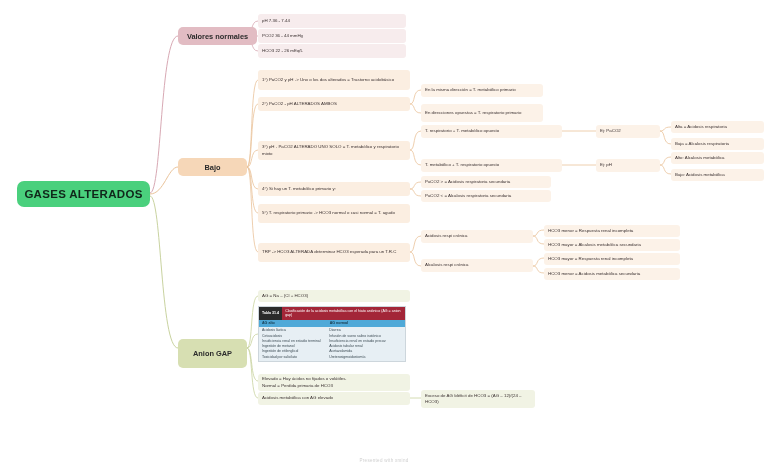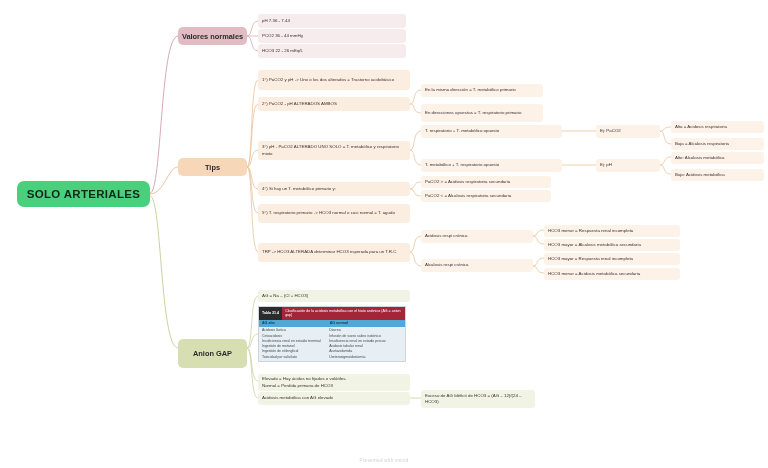--- a/index.html
+++ b/index.html
@@ -112,39 +112,39 @@
     <path d="M533 266 C 539 266 535 273 544 273" stroke="#eac39a" stroke-width=".8" fill="none"></path>
 
     <path d="M247 348 C 253 348 250 296 258 296" stroke="#c9d3a0" stroke-width=".8" fill="none"></path>
     <path d="M247 348 C 253 348 250 334 258 334" stroke="#c9d3a0" stroke-width=".8" fill="none"></path>
     <path d="M247 348 C 253 348 250 381 258 381" stroke="#c9d3a0" stroke-width=".8" fill="none"></path>
     <path d="M247 348 C 253 348 250 398 258 398" stroke="#c9d3a0" stroke-width=".8" fill="none"></path>
     <path d="M410 398 L 421 398" stroke="#c9d3a0" stroke-width=".8" fill="none"></path>
   </svg>
 
   <div class="node central" style="left:17px;top:181px;width:133px;height:26px;">
-    <span>SOLO ARTERIALES</span>
-  </div>
-
-  <div class="node branch pink" style="left:178px;top:27px;width:69px;height:18px;">
+    <span>GASES ALTERADOS</span>
+  </div>
+
+  <div class="node branch pink" style="left:178px;top:27px;width:79px;height:18px;">
     <span>Valores normales</span>
   </div>
 
   <div class="node leaf pink" style="left:258px;top:14px;width:148px;height:14px;">
     <span>pH 7.36 - 7.44</span>
   </div>
   <div class="node leaf pink" style="left:258px;top:29px;width:148px;height:14px;">
     <span>PCO2 36 - 44 mmHg</span>
   </div>
   <div class="node leaf pink" style="left:258px;top:44px;width:148px;height:14px;">
     <span>HCO3 22 - 26 mEq/L</span>
   </div>
 
   <div class="node branch orange" style="left:178px;top:158px;width:69px;height:18px;">
-    <span>Tips</span>
+    <span>Bajo</span>
   </div>
 
   <div class="node leaf orange" style="left:258px;top:70px;width:152px;height:20px;">
     <span>1°) PaCO2 y pH -&gt; Uno o los dos alterados = Trastorno acidobásico</span>
   </div>
   <div class="node leaf orange" style="left:258px;top:97px;width:152px;height:14px;">
     <span>2°) PaCO2 - pH ALTERADOS AMBOS</span>
   </div>
   <div class="node leaf orange" style="left:258px;top:141px;width:152px;height:19px;">
     <span>3°) pH - PaCO2 ALTERADO UNO SOLO = T. metabólico y respiratorio mixto</span>

